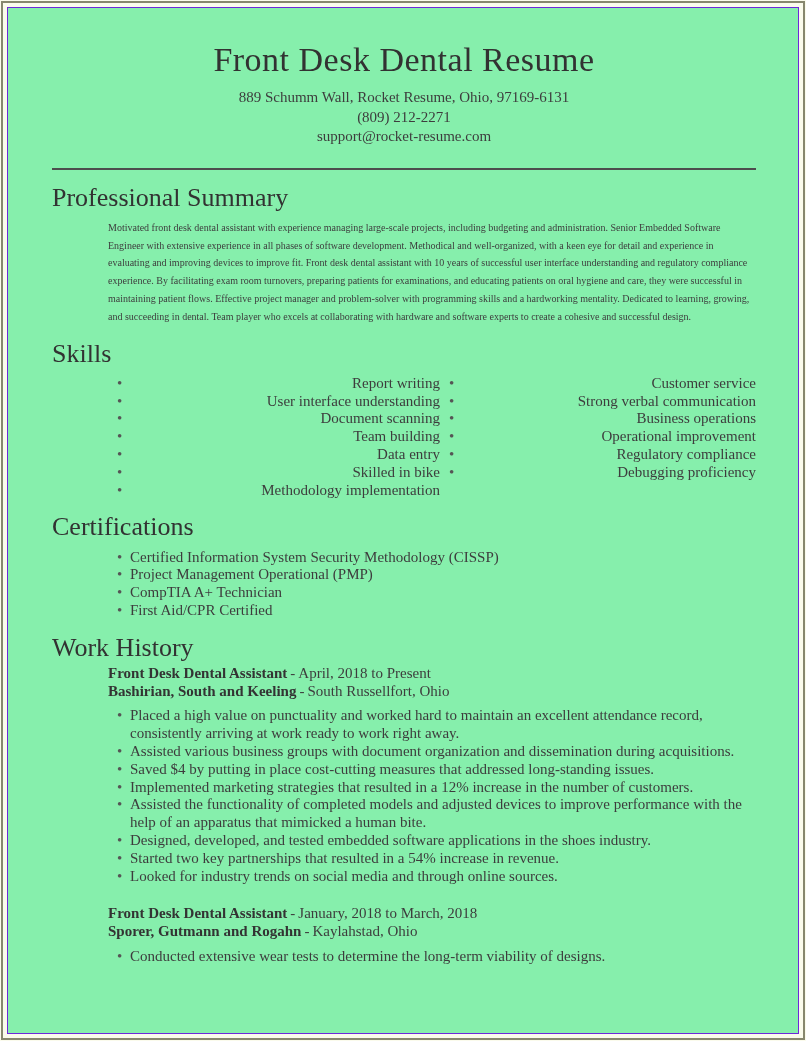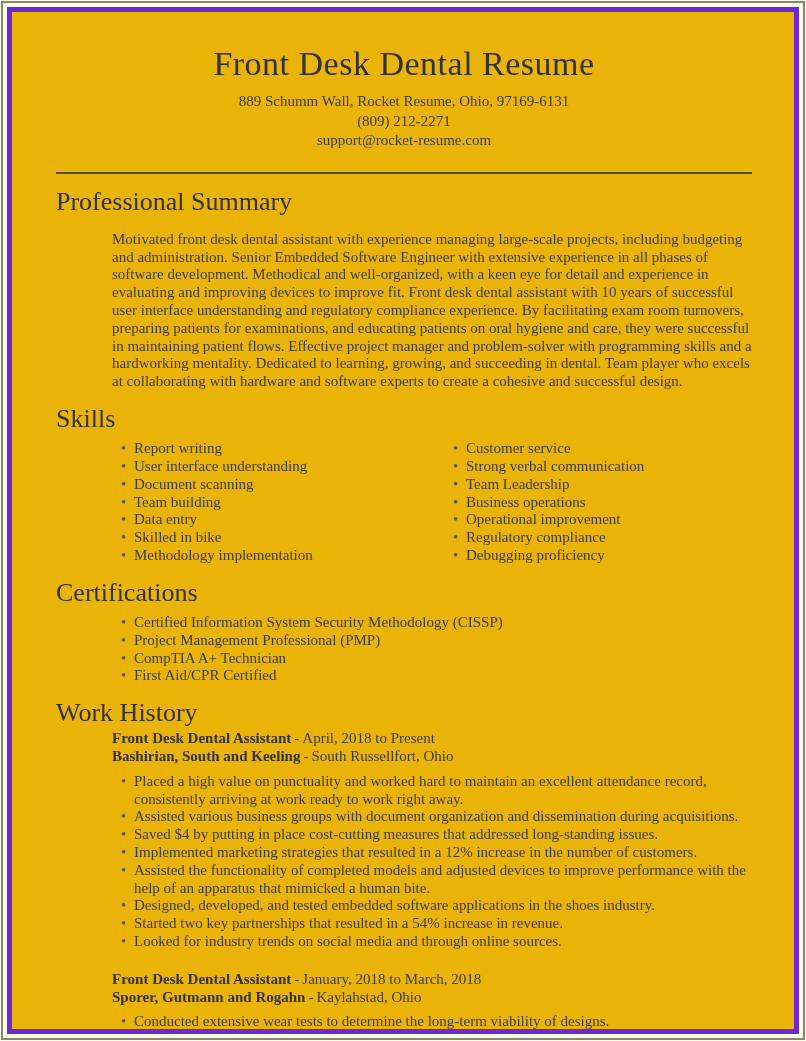--- a/index.html
+++ b/index.html
@@ -10,22 +10,22 @@
     font-family: "Liberation Serif", "DejaVu Serif", serif;
     color: #3d3d3d;
     overflow: hidden;
   }
   .frame-outer {
     position: absolute; top: 1px; left: 1px; right: 1px; bottom: 1px;
     border: 2px solid #87876e;
   }
   .frame-inner {
     position: absolute; top: 4px; left: 4px; right: 4px; bottom: 4px;
-    border: 5px solid #6d28d9;
-    background: #eab308;
+    border: 1px solid #6d28d9;
+    background: #86efac;
     overflow: hidden;
   }
   .content {
     position: absolute; top: 0; left: 0; right: 0; bottom: 0;
     padding: 32px 42px 0 44px;
     box-sizing: border-box;
     overflow: hidden;
   }
   h1.doc-title {
     margin: 0;
@@ -49,43 +49,43 @@
     margin: 21px 0 0 0;
   }
   h2.section-heading {
     margin: 12px 0 0 0;
     font-size: 26px;
     font-weight: normal;
     line-height: 1.2;
     color: #323232;
   }
   .summary-text {
-    margin: 14px 0 0 56px;
-    font-size: 15px;
+    margin: 6px 0 0 56px;
+    font-size: 10px;
     line-height: 17.8px;
   }
   ul.bullet-list {
     list-style: none;
     margin: 6px 0 0 56px;
     padding: 0;
     font-size: 15px;
     line-height: 17.8px;
   }
   ul.bullet-list li {
     position: relative;
     padding-left: 22px;
   }
   ul.bullet-list li::before {
     content: "\2022";
     position: absolute;
     left: 9px;
     top: 0;
     color: #555555;
   }
-  .skills-cols { display: flex; }
+  .skills-cols { display: flex; text-align: right; }
   .skills-cols ul.bullet-list { margin-top: 6px; }
   .skills-cols ul.col-left { width: 332px; flex: 0 0 332px; }
   .skills-cols ul.col-right { flex: 1 1 auto; margin-left: 0; }
   .job { margin-top: 2px; font-family: Liberation Serif, serif; }
   .job + .job { margin-top: 20px; }
   .job-line {
     margin-left: 56px;
     font-size: 15px;
     line-height: 17.8px;
   }
@@ -129,38 +129,37 @@
             <li>Skilled in bike</li>
 
             <li>Methodology implementation</li>
           </ul>
         <ul class="bullet-list col-right">
 
             <li>Customer service</li>
 
             <li>Strong verbal communication</li>
 
-            <li>Team Leadership</li>
 
             <li>Business operations</li>
 
             <li>Operational improvement</li>
 
             <li>Regulatory compliance</li>
 
             <li>Debugging proficiency</li>
           </ul>
       </div>
 
       <h2 class="section-heading">Certifications</h2>
       <ul class="bullet-list">
 
           <li>Certified Information System Security Methodology (CISSP)</li>
 
-          <li>Project Management Professional (PMP)</li>
+          <li>Project Management Operational (PMP)</li>
 
           <li>CompTIA A+ Technician</li>
 
           <li>First Aid/CPR Certified</li>
         </ul>
 
       <h2 class="section-heading">Work History</h2>
 
       <div class="job">
         <div class="job-line">

